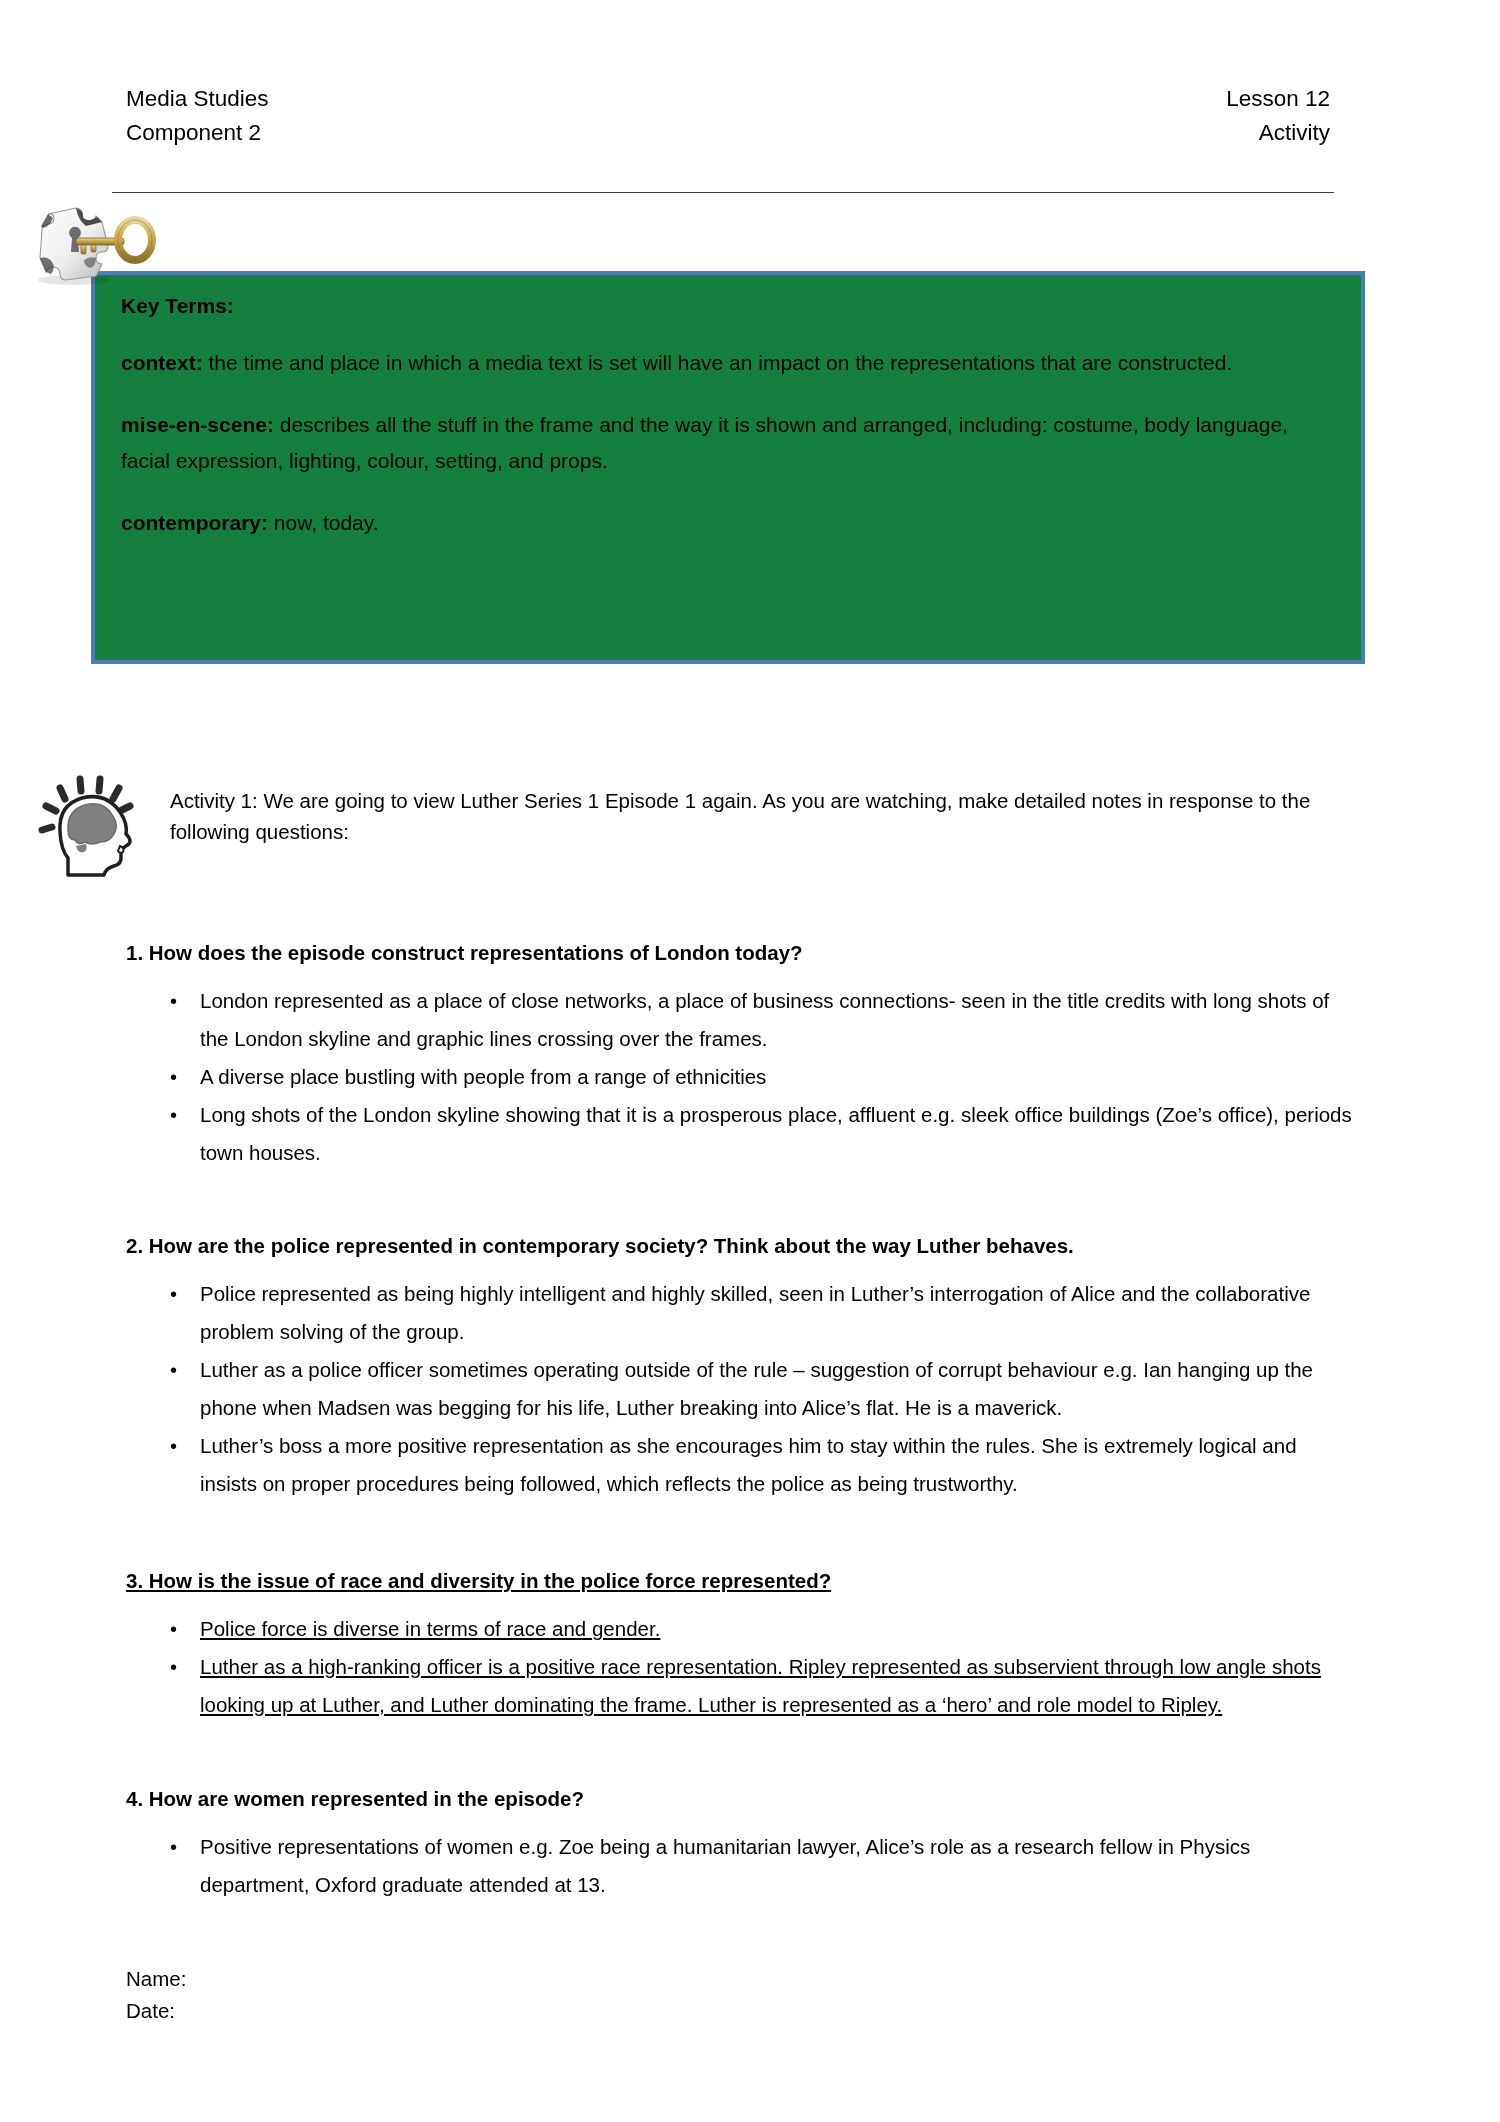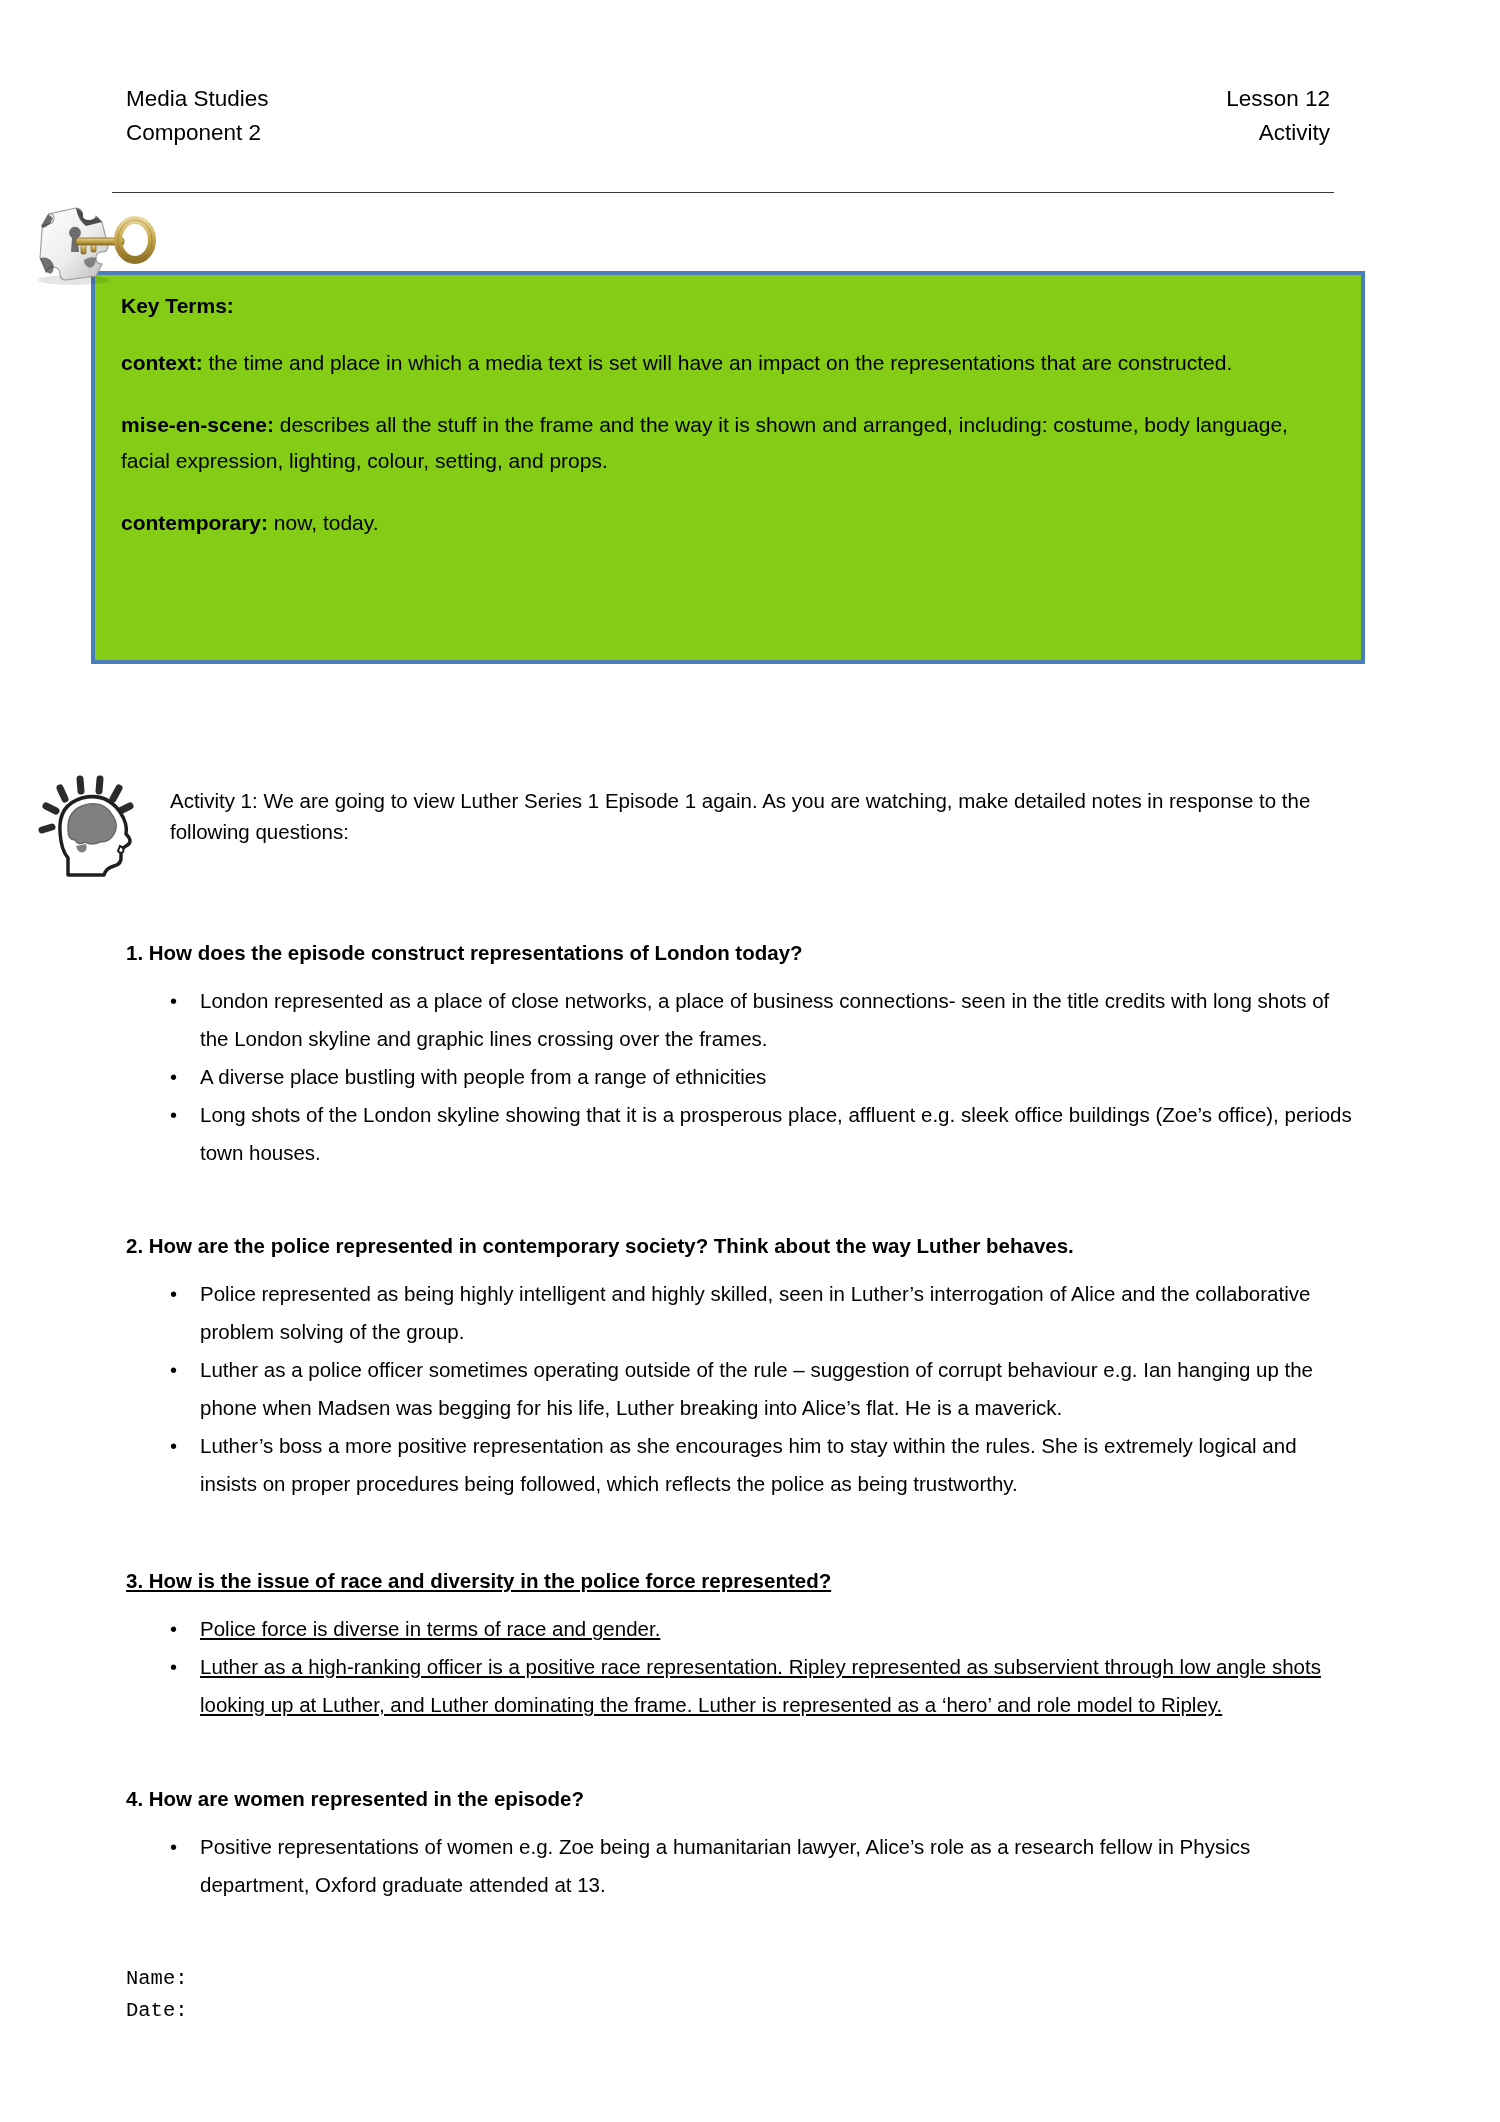--- a/index.html
+++ b/index.html
@@ -52,21 +52,21 @@
 
   
   .keyterms-box {
     position: absolute;
     left: 91px;
     top: 271px;
     width: 1274px;
     height: 393px;
     border: 4px solid #4a7ebb;
     box-sizing: border-box;
-    background: #84cc16;
+    background: #15803d;
   }
   .keyterms-inner {
     padding: 14px 26px 0 26px;
   }
   .kt-title {
     font-size: 21px;
     font-weight: bold;
     line-height: 34px;
     margin: 0 0 22px 0;
   }
@@ -136,21 +136,20 @@
     line-height: 38px;
     font-size: 20px;
   }
 
   .namedate {
     position: absolute;
     left: 126px;
     top: 1963px;
     font-size: 20.5px;
     line-height: 32px;
-    font-family: Liberation Mono, monospace;
   }
 </style>
 </head>
 <body>
 
 <div class="page">
 
   <div class="header">
     <div class="header-row">
       <div class="header-left">Media Studies</div>

